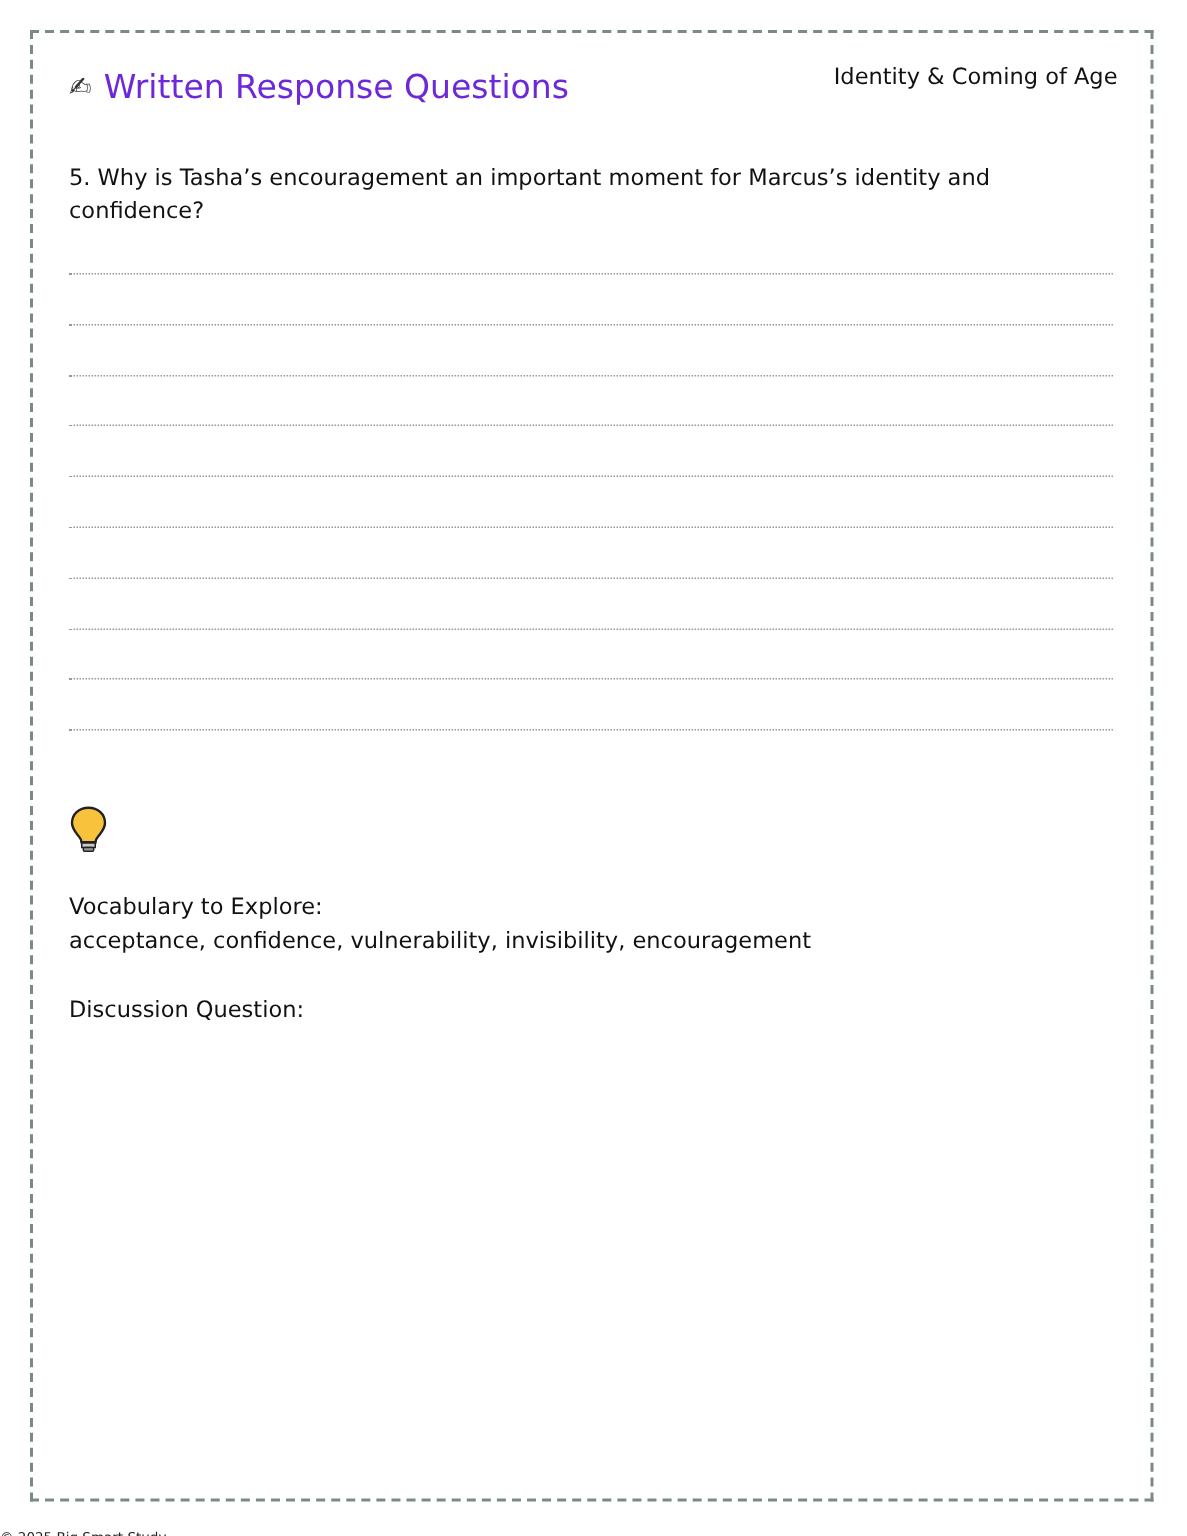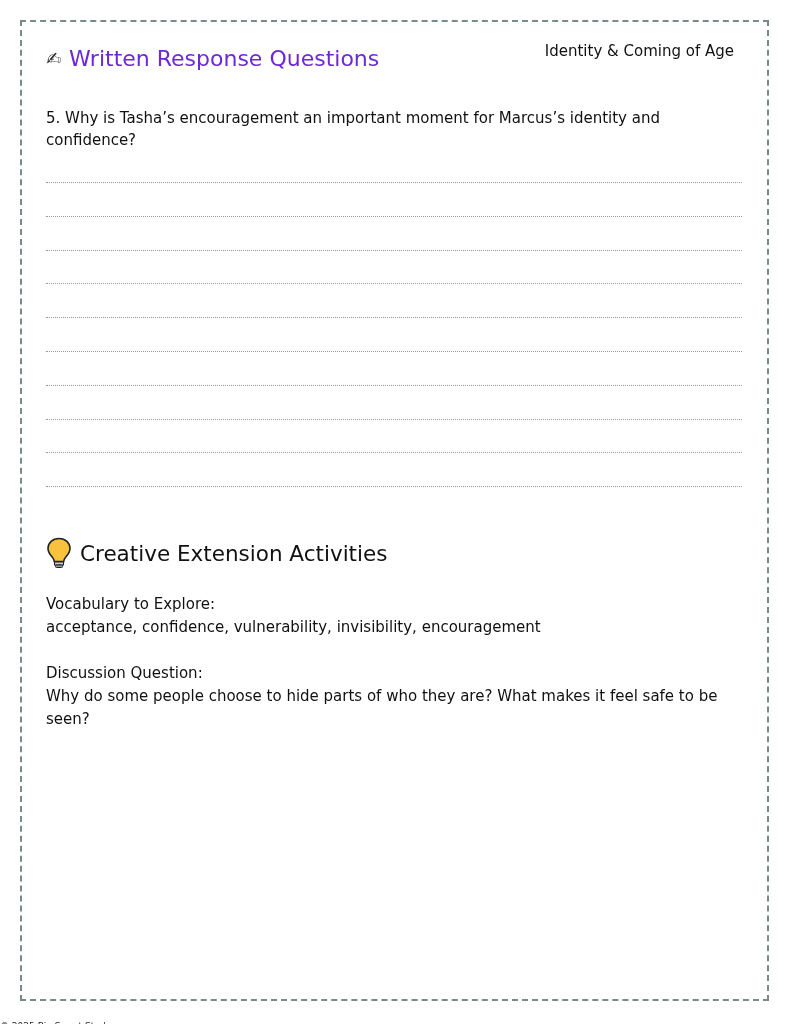--- a/index.html
+++ b/index.html
@@ -5,21 +5,21 @@
   html, body { margin: 0; padding: 0; background: #ffffff; }
   body { width: 791px; height: 1024px; position: relative; font-family: "DejaVu Sans", sans-serif; color: #111; }
   .page-border {
     position: absolute; left: 20px; top: 20px; width: 749px; height: 981px;
     border: 2px dashed #7a8a8a; box-sizing: border-box;
   }
   .header { position: absolute; left: 46px; top: 40px; right: 46px; height: 50px; }
   .header-left { position: absolute; left: 0; top: 6px; display: flex; align-items: center; gap: 8px; }
   .pen-icon { font-size: 18px; color: #333; }
   .section-title { font-size: 22px; font-weight: normal; color: #6d28d9; }
-  .header-right { position: absolute; right: 11px; top: 2px; }
+  .header-right { position: absolute; right: 0; top: 2px; }
   .subtitle { font-size: 15px; line-height: 18px; color: #111; }
   .worksheet-title { font-size: 22.5px; line-height: 26px; color: #111; }
   .question { position: absolute; left: 46px; top: 107px; width: 680px; font-size: 15px; line-height: 22px; }
   .answer-lines { position: absolute; left: 46px; top: 182px; width: 696px; }
   .answer-line { height: 33.8px; border-bottom: 1px dotted #999; box-sizing: border-box; }
   .answer-line:first-child { height: 1px; }
   .creative { position: absolute; left: 46px; top: 536px; width: 700px; }
   .creative-head { display: flex; align-items: center; gap: 8px; height: 34px; }
   .bulb { width: 26px; height: 32px; }
   .creative-title { font-size: 21.5px; color: #111; }
@@ -57,23 +57,21 @@
   <div class="answer-line"></div>
 </div>
 
 <div class="creative">
   <div class="creative-head">
     <svg class="bulb" viewBox="0 0 26 32">
       <path d="M13 1.5 C6.5 1.5 2 6 2 11.5 C2 15.5 4.5 18 6.5 20.5 C7.8 22 8.3 23.2 8.3 24.5 L17.7 24.5 C17.7 23.2 18.2 22 19.5 20.5 C21.5 18 24 15.5 24 11.5 C24 6 19.5 1.5 13 1.5 Z" fill="#f9c23c" stroke="#222" stroke-width="1.6"></path>
       <rect x="8.5" y="25" width="9" height="3" fill="#c9c9c9" stroke="#222" stroke-width="1"></rect>
       <rect x="9.5" y="28" width="7" height="2.5" rx="1" fill="#9a9a9a" stroke="#222" stroke-width="1"></rect>
     </svg>
-    <span class="creative-title">Creative Extension Activities</span>
   </div>
   <div class="gap"></div>
   <div class="ctext">Vocabulary to Explore:</div>
   <div class="ctext">acceptance, confidence, vulnerability, invisibility, encouragement</div>
   <div class="gap"></div>
   <div class="ctext">Discussion Question:</div>
-  <div class="ctext">Why do some people choose to hide parts of who they are? What makes it feel safe to be seen?</div>
 </div>
 
 <div class="footer">© 2025 Big Smart Study</div>
 
 </body></html>

